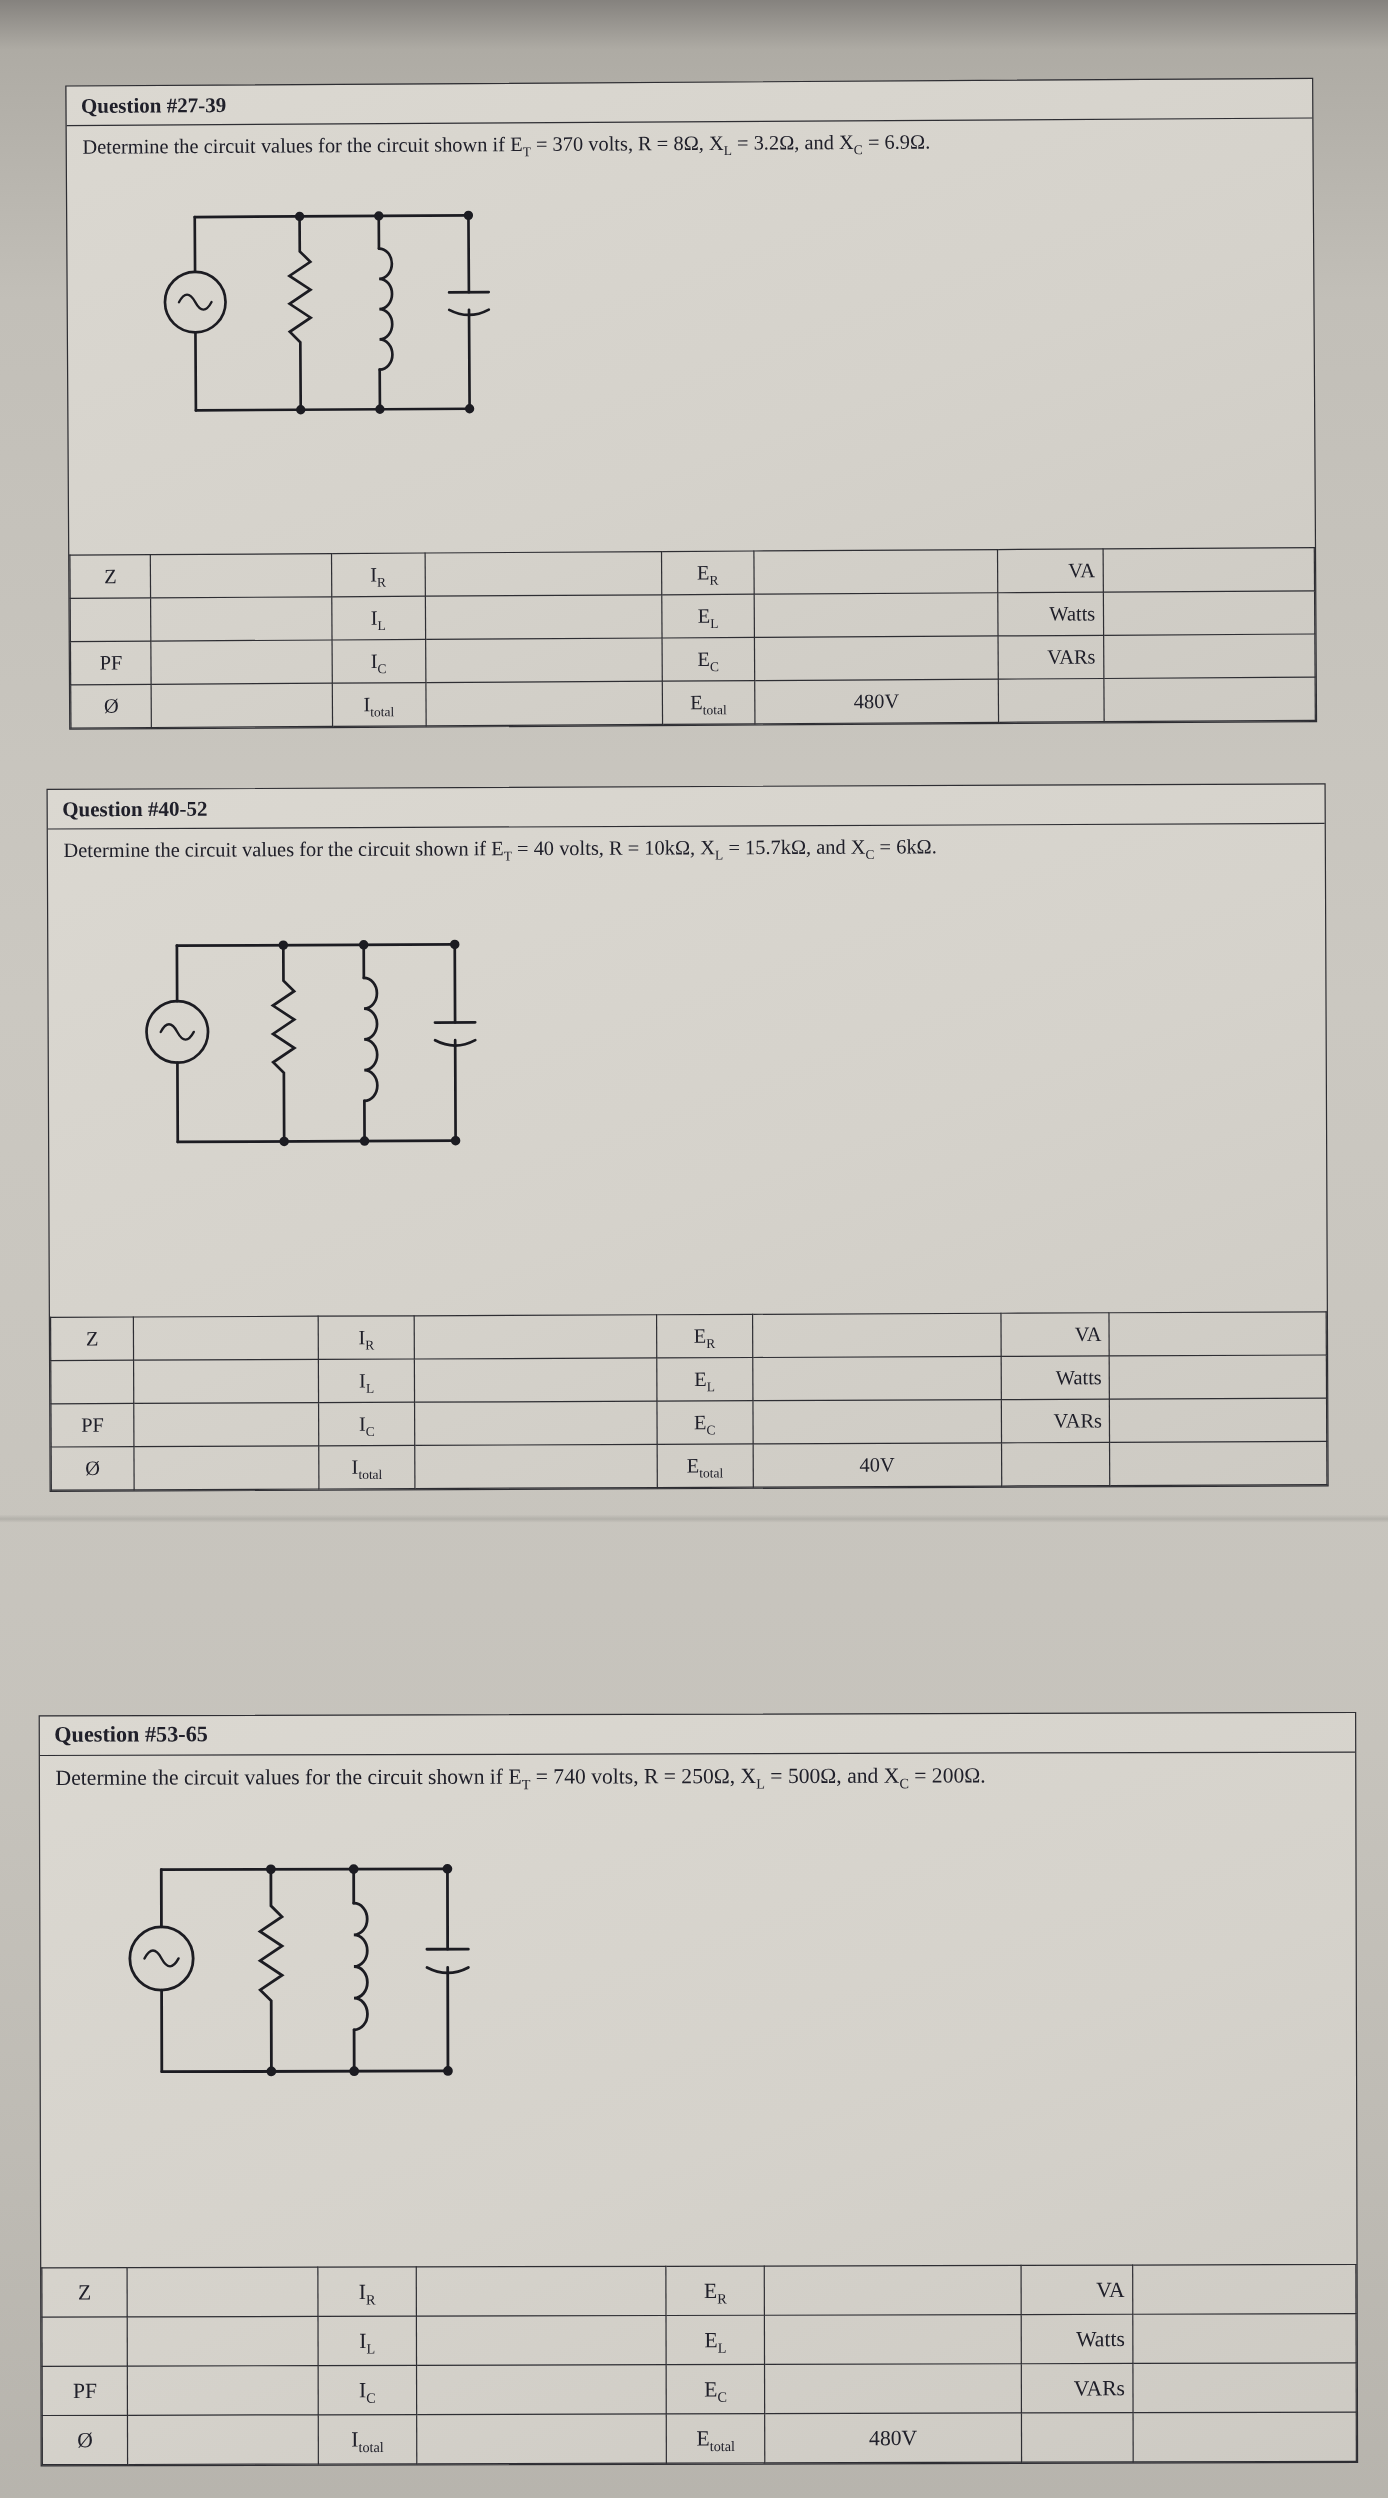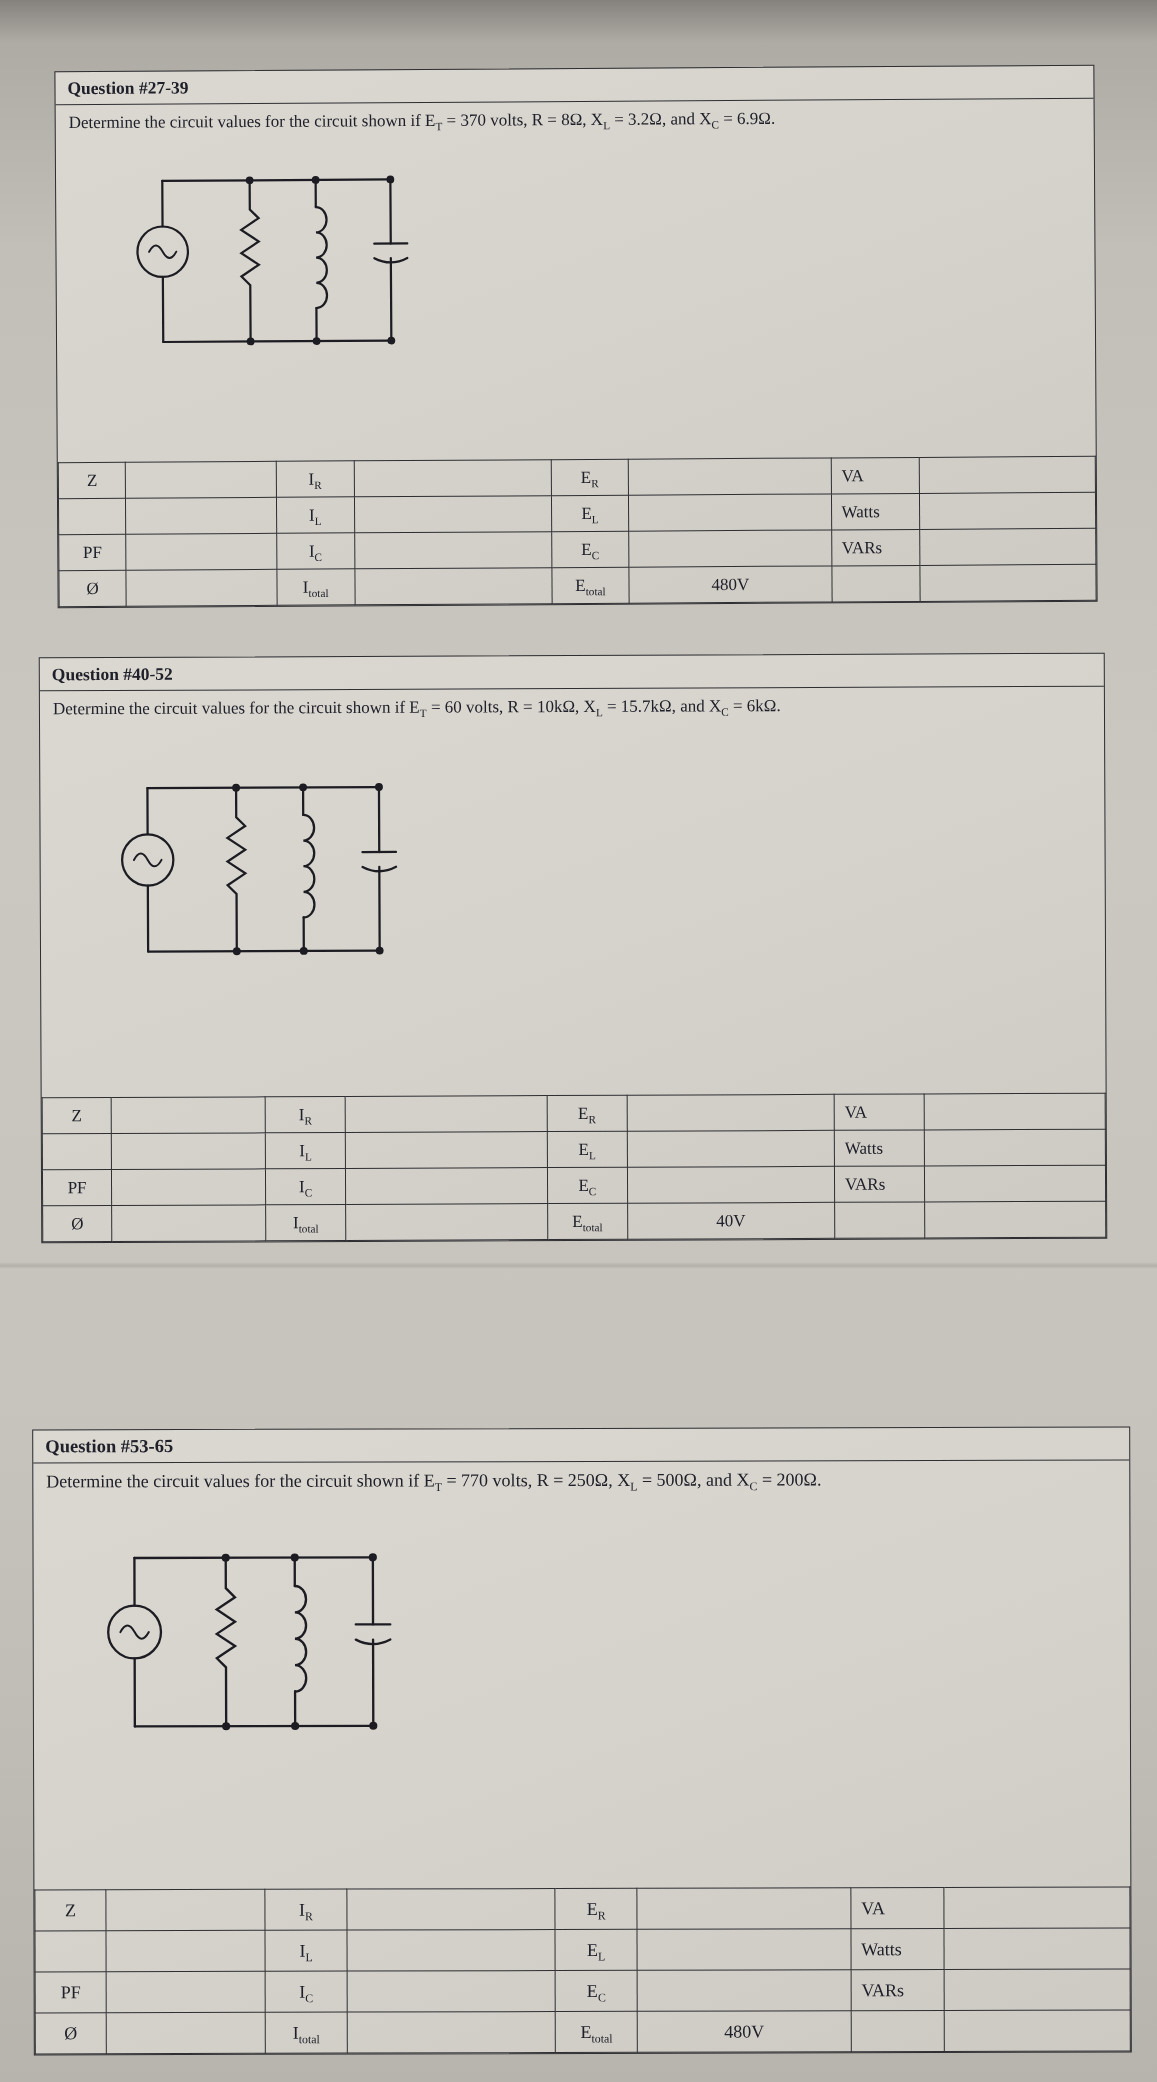--- a/index.html
+++ b/index.html
@@ -42,21 +42,21 @@
   .qtable td{
     border:1.4px solid #2e2e33;
     height:36px;
     padding:0 6px;
     box-sizing:border-box;
     overflow:hidden;
     white-space:nowrap;
   }
   .q3 .qtable td{height:41px;font-size:18px;}
   td.lab{text-align:center;}
-  td.lab-left{text-align:left;padding-left:10px;}
+  td.lab-left{text-align:right;padding-left:10px;}
   td.val{text-align:center;}
   .crease{
     position:absolute;left:0;width:100%;height:7px;
     background:linear-gradient(180deg,rgba(0,0,0,0.0),rgba(0,0,0,0.10) 55%,rgba(0,0,0,0));
     pointer-events:none;
   }
   svg.circuit{display:block;}
 </style>
 </head>
 <body>
@@ -153,21 +153,21 @@
         <td class="val">480V</td>
         <td class="lab"></td>
         <td class="val"></td>
       </tr>
     </tbody>
       </table>
   </div>
 
   <div class="qcard q2" style="left:40px;top:655px;width:1066px;height:586px;transform:rotate(-0.25deg);">
     <div class="qhead">Question #40-52</div>
-    <p class="prompt"><span>Determine the circuit values for the circuit shown if E</span><sub>T</sub><span> = 60 volts, R = 10kΩ, X</span><sub>L</sub><span> = 15.7kΩ, and X</span><sub>C</sub><span> = 6kΩ.</span></p>
+    <p class="prompt"><span>Determine the circuit values for the circuit shown if E</span><sub>T</sub><span> = 40 volts, R = 10kΩ, X</span><sub>L</sub><span> = 15.7kΩ, and X</span><sub>C</sub><span> = 6kΩ.</span></p>
     <div class="circuit-wrap" style="margin-top:30px;">
       <svg class="circuit" width="335" height="226" viewBox="0 0 340 220">
         <g stroke="#1c1c22" stroke-width="2.3" fill="none" stroke-linecap="round">
           <path d="M60 30 H295"></path>
           <path d="M60 196 H295"></path>
           <path d="M60 30 V77"></path>
           <path d="M60 129 V196"></path>
           <g>
             <circle cx="60" cy="103" r="26"></circle>
             <path d="M46 103 q7 -13 14 0 q7 13 14 0" stroke-width="2"></path>
@@ -250,21 +250,21 @@
         <td class="val"></td>
       </tr>
     </tbody>
       </table>
   </div>
 
   <div class="crease" style="top:1262px;"></div>
 
   <div class="qcard q3" style="left:33px;top:1428px;width:1098px;height:626px;transform:rotate(-0.15deg);">
     <div class="qhead" style="font-size:18.5px;">Question #53-65</div>
-    <p class="prompt" style="font-size:18px;"><span>Determine the circuit values for the circuit shown if E</span><sub>T</sub><span> = 770 volts, R = 250Ω, X</span><sub>L</sub><span> = 500Ω, and X</span><sub>C</sub><span> = 200Ω.</span></p>
+    <p class="prompt" style="font-size:18px;"><span>Determine the circuit values for the circuit shown if E</span><sub>T</sub><span> = 740 volts, R = 250Ω, X</span><sub>L</sub><span> = 500Ω, and X</span><sub>C</sub><span> = 200Ω.</span></p>
     <div class="circuit-wrap" style="margin-top:26px;margin-left:40px;">
       <svg class="circuit" width="345" height="232" viewBox="0 0 340 220">
         <g stroke="#1c1c22" stroke-width="2.3" fill="none" stroke-linecap="round">
           <path d="M60 30 H295"></path>
           <path d="M60 196 H295"></path>
           <path d="M60 30 V77"></path>
           <path d="M60 129 V196"></path>
           <g>
             <circle cx="60" cy="103" r="26"></circle>
             <path d="M46 103 q7 -13 14 0 q7 13 14 0" stroke-width="2"></path>

